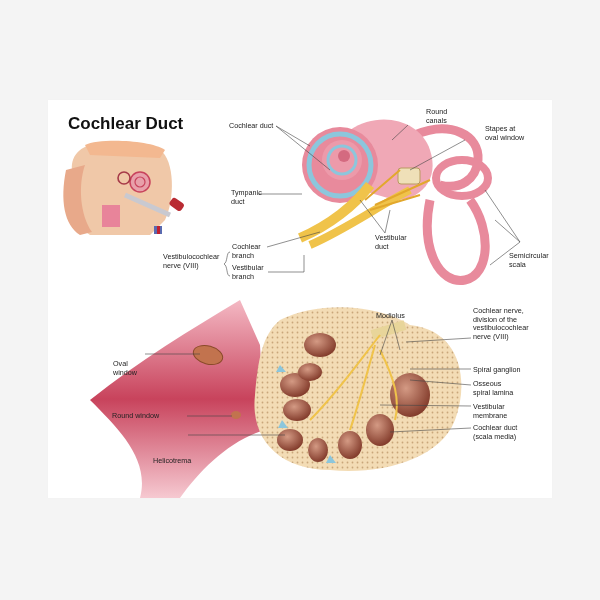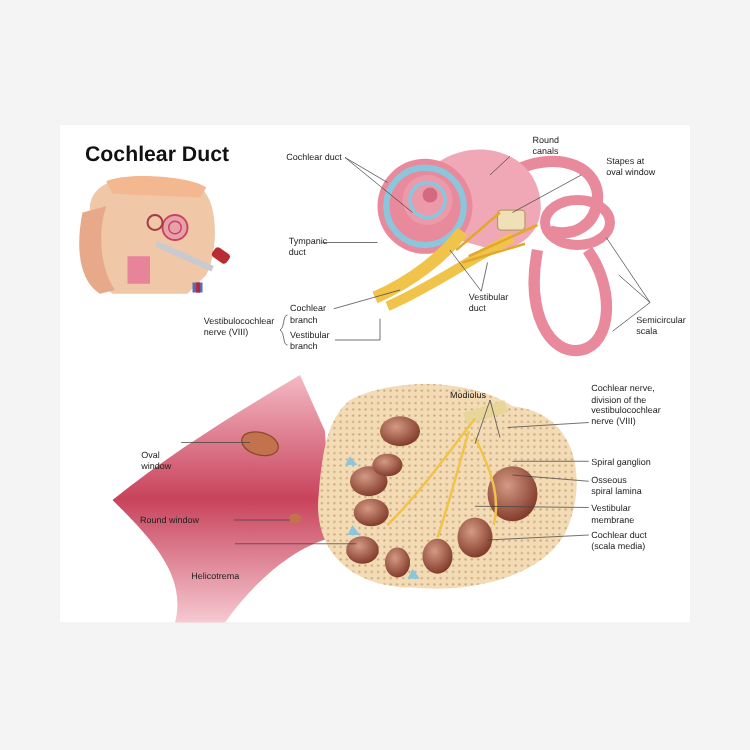--- a/index.html
+++ b/index.html
@@ -130,21 +130,21 @@
 branch</div>
 <div class="lbl" style="left:232px;top:264px;">Vestibular
 branch</div>
 <div class="lbl" style="left:509px;top:252px;">Semicircular
 scala</div>
 
 <div class="lbl" style="left:113px;top:360px;">Oval
 window</div>
 <div class="lbl" style="left:112px;top:412px;">Round window</div>
 <div class="lbl" style="left:153px;top:431px;margin-top:26px;">Helicotrema</div>
-<div class="lbl" style="left:360px;top:312px;text-align:center;">Modiolus</div>
+<div class="lbl" style="left:376px;top:312px;text-align:center;">Modiolus</div>
 <div class="lbl" style="left:473px;top:307px;">Cochlear nerve,
 division of the
 vestibulocochlear
 nerve (VIII)</div>
 <div class="lbl" style="left:473px;top:366px;">Spiral ganglion</div>
 <div class="lbl" style="left:473px;top:380px;">Osseous
 spiral lamina</div>
 <div class="lbl" style="left:473px;top:403px;">Vestibular
 membrane</div>
 <div class="lbl" style="left:473px;top:424px;">Cochlear duct

